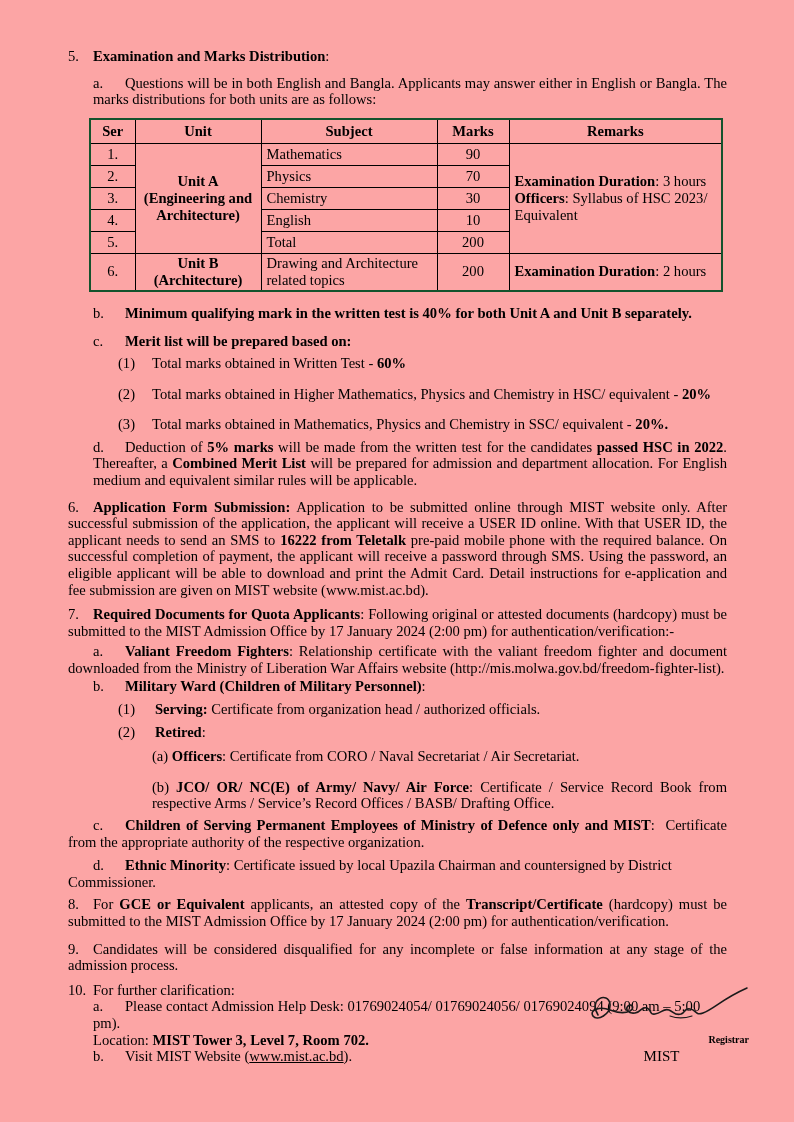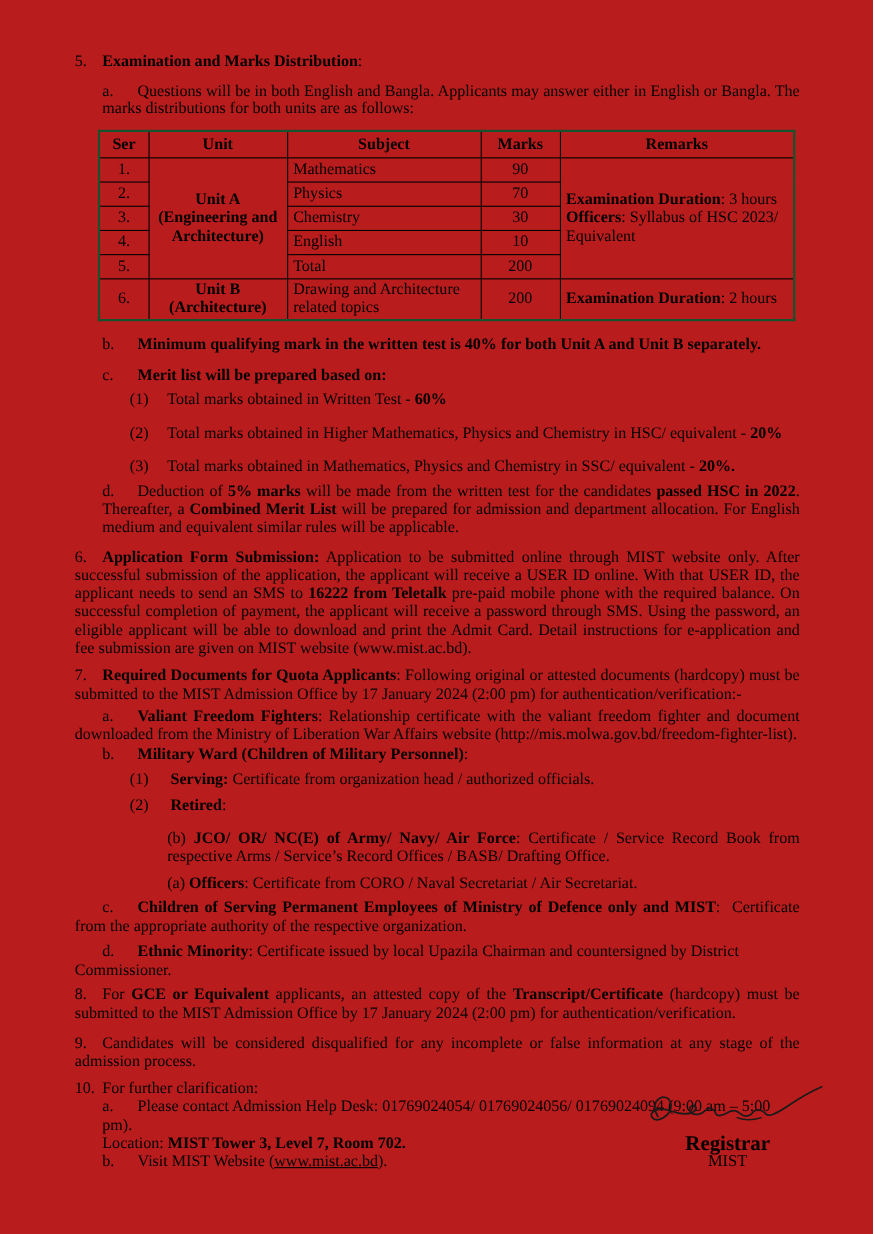--- a/index.html
+++ b/index.html
@@ -1,17 +1,17 @@
 <!DOCTYPE html>
 <html><head>
 <meta charset="utf-8">
 <style>
   html,body{margin:0;padding:0;background:#e8e8e8;}
   .page{
-    width:794px;height:1122px;margin:0 auto;background:#b91c1c;
+    width:794px;height:1122px;margin:0 auto;background:#fca5a5;
     position:relative;box-sizing:border-box;
     padding:48px 67px 0 68px;
     font-family:"Liberation Serif","DejaVu Serif",serif;
     font-size:14.6px;line-height:16.6px;color:#000;
     overflow:hidden;
   }
   p{margin:0;}
   .j{text-align:justify;}
   .b{font-weight:bold;}
   .u{text-decoration:underline;}
@@ -49,21 +49,21 @@
   table.marks tr.r td{height:19px;}
   td.c{text-align:center;}
   td.vt{vertical-align:top;}
 
   
   .sig{
     position:absolute;top:985px;right:45px;width:175px;
     text-align:center;
   }
   .sig svg{display:block;}
-  .sig-title{font-weight:bold;font-size:19px;line-height:17px;}
+  .sig-title{font-weight:bold;font-size:10px;line-height:17px;text-align:right;}
   .sig-org{font-size:15px;line-height:17px;}
 </style>
 </head>
 <body>
 
 <div class="page">
 
   <p><span class="nlbl">5.</span><span><span class="b">Examination and Marks Distribution</span><span>:</span></span></p>
 
   <p class="sub j mt10"><span class="slbl">a.</span><span><span>Questions will be in both English and Bangla. Applicants may answer either in English or Bangla. The marks distributions for both units are as follows:</span></span></p>
@@ -136,22 +136,22 @@
   <p class="j mt10"><span class="nlbl">6.</span><span><span class="b">Application Form Submission:</span><span> Application to be submitted online through MIST website only. After successful submission of the application, the applicant will receive a USER ID online. With that USER ID, the applicant needs to send an SMS to </span><span class="b">16222 from Teletalk</span><span> pre-paid mobile phone with the required balance. On successful completion of payment, the applicant will receive a password through SMS. Using the password, an eligible applicant will be able to download and print the Admit Card. Detail instructions for e-application and fee submission are given on MIST website (www.mist.ac.bd).</span></span></p>
 
   <p class="j mt8"><span class="nlbl">7.</span><span><span class="b">Required Documents for Quota Applicants</span><span>: Following original or attested documents (hardcopy) must be submitted to the MIST Admission Office by 17 January 2024 (2:00 pm) for authentication/verification:-</span></span></p>
 
   <p class="j mt4"><span class="slbl-f">a.</span><span><span class="b">Valiant Freedom Fighters</span><span>: Relationship certificate with the valiant freedom fighter and document downloaded from the Ministry of Liberation War Affairs website (http://mis.molwa.gov.bd/freedom-fighter-list).</span></span></p>
   <p class="mt2"><span class="slbl-f">b.</span><span><span class="b">Military Ward (Children of Military Personnel)</span><span>:</span></span></p>
 
   <p class="l2 mt6"><span class="l2lbl-w">(1)</span><span><span class="b">Serving:</span><span> Certificate from organization head / authorized officials.</span></span></p>
   <p class="l2 mt6"><span class="l2lbl-w">(2)</span><span><span class="b">Retired</span><span>:</span></span></p>
 
+  <p class="l3 mt8"><span><span>(a) </span><span class="b">Officers</span><span>: Certificate from CORO / Naval Secretariat / Air Secretariat.</span></span></p>
   <p class="l3 j mt3"><span><span>(b) </span><span class="b">JCO/ OR/ NC(E) of Army/ Navy/ Air Force</span><span>: Certificate / Service Record Book from respective Arms / Service’s Record Offices / BASB/ Drafting Office.</span></span></p>
-  <p class="l3 mt8"><span><span>(a) </span><span class="b">Officers</span><span>: Certificate from CORO / Naval Secretariat / Air Secretariat.</span></span></p>
 
   <p class="j mt5"><span class="slbl-f">c.</span><span><span class="b">Children of Serving Permanent Employees of Ministry of Defence only and MIST</span><span>: &nbsp;Certificate from the appropriate authority of the respective organization.</span></span></p>
   <p class="mt7"><span class="slbl-f">d.</span><span><span class="b">Ethnic Minority</span><span>: Certificate issued by local Upazila Chairman and countersigned by District Commissioner.</span></span></p>
 
   <p class="j mt6"><span class="nlbl">8.</span><span><span>For </span><span class="b">GCE or Equivalent</span><span> applicants, an attested copy of the </span><span class="b">Transcript/Certificate</span><span> (hardcopy) must be submitted to the MIST Admission Office by 17 January 2024 (2:00 pm) for authentication/verification.</span></span></p>
 
   <p class="j mt11"><span class="nlbl">9.</span><span><span>Candidates will be considered disqualified for any incomplete or false information at any stage of the admission process.</span></span></p>
 
   <p class="mt8"><span class="nlbl">10.</span><span><span>For further clarification:</span></span></p>
   <p class="sub"><span class="slbl">a.</span><span><span>Please contact Admission Help Desk: 01769024054/ 01769024056/ 01769024094 (9:00 am – 5:00 pm).</span><br><span>Location: </span><span class="b">MIST Tower 3, Level 7, Room 702.</span></span></p>

